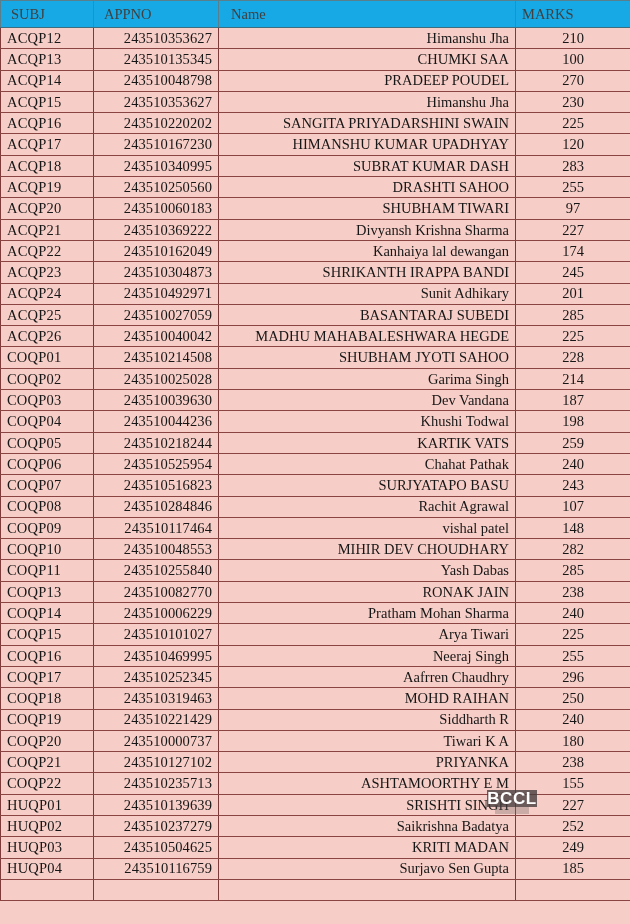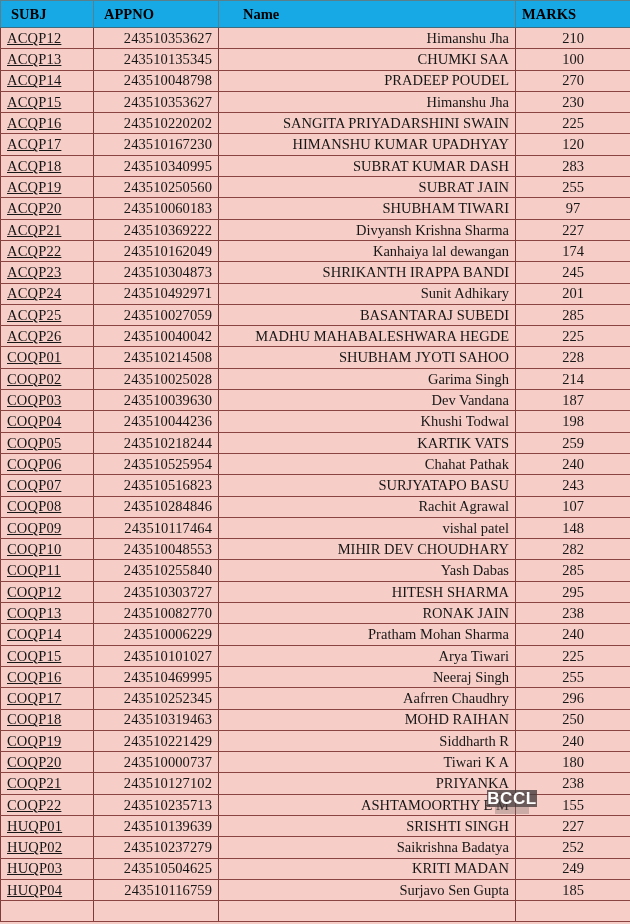--- a/index.html
+++ b/index.html
@@ -45,36 +45,35 @@
     height: 21.3px;
     color: #171717;
     white-space: nowrap;
     overflow: hidden;
     box-sizing: border-box;
   }
 
   table.results-table thead th {
     background: #16a9e6;
     height: 27px;
-    font-weight: bold;
+    font-weight: normal;
     text-align: left;
-    color: #000000;
+    color: #404040;
     border-color: #5a7f8c;
     border-bottom-color: #3d6d7e;
   }
   table.results-table thead th.th-subj  { padding-left: 10px; }
   table.results-table thead th.th-appno { padding-left: 10px; }
-  table.results-table thead th.th-name  { padding-left: 24px; }
+  table.results-table thead th.th-name  { padding-left: 12px; }
   table.results-table thead th.th-marks { text-align: left; padding-right: 14px; }
 
   td.cell-subj {
     text-align: left;
     padding-left: 10px;
     letter-spacing: 0.2px;
-    text-decoration: underline;
   }
   td.cell-appno {
     text-align: right;
     padding-right: 5px;
     letter-spacing: 0.1px;
     margin-top: 28px;
   }
   td.cell-name {
     text-align: right;
     padding-left: 8px;
@@ -176,21 +175,21 @@
         </tr>
         <tr>
           <td class="cell-subj">ACQP18</td>
           <td class="cell-appno">243510340995</td>
           <td class="cell-name">SUBRAT KUMAR DASH</td>
           <td class="cell-marks">283</td>
         </tr>
         <tr>
           <td class="cell-subj">ACQP19</td>
           <td class="cell-appno">243510250560</td>
-          <td class="cell-name">SUBRAT JAIN</td>
+          <td class="cell-name">DRASHTI SAHOO</td>
           <td class="cell-marks">255</td>
         </tr>
         <tr>
           <td class="cell-subj">ACQP20</td>
           <td class="cell-appno">243510060183</td>
           <td class="cell-name">SHUBHAM TIWARI</td>
           <td class="cell-marks">97</td>
         </tr>
         <tr>
           <td class="cell-subj">ACQP21</td>
@@ -286,26 +285,20 @@
           <td class="cell-subj">COQP10</td>
           <td class="cell-appno">243510048553</td>
           <td class="cell-name">MIHIR DEV CHOUDHARY</td>
           <td class="cell-marks">282</td>
         </tr>
         <tr>
           <td class="cell-subj">COQP11</td>
           <td class="cell-appno">243510255840</td>
           <td class="cell-name">Yash Dabas</td>
           <td class="cell-marks">285</td>
-        </tr>
-        <tr>
-          <td class="cell-subj">COQP12</td>
-          <td class="cell-appno">243510303727</td>
-          <td class="cell-name">HITESH SHARMA</td>
-          <td class="cell-marks">295</td>
         </tr>
         <tr>
           <td class="cell-subj">COQP13</td>
           <td class="cell-appno">243510082770</td>
           <td class="cell-name">RONAK JAIN</td>
           <td class="cell-marks">238</td>
         </tr>
         <tr>
           <td class="cell-subj">COQP14</td>
           <td class="cell-appno">243510006229</td>

